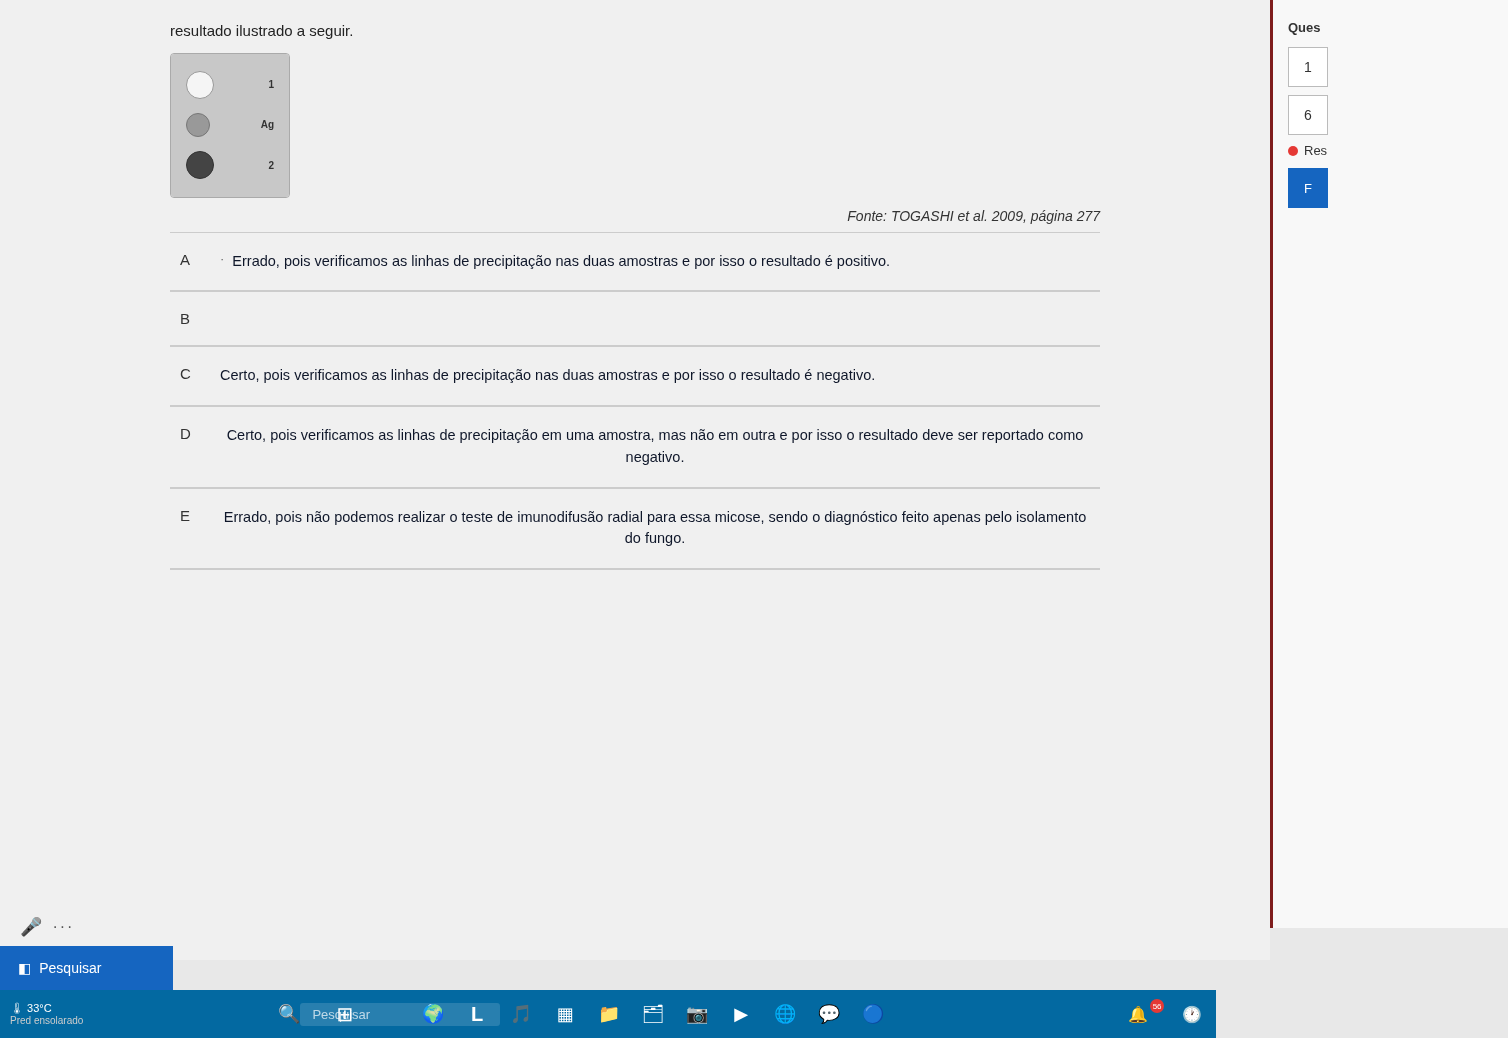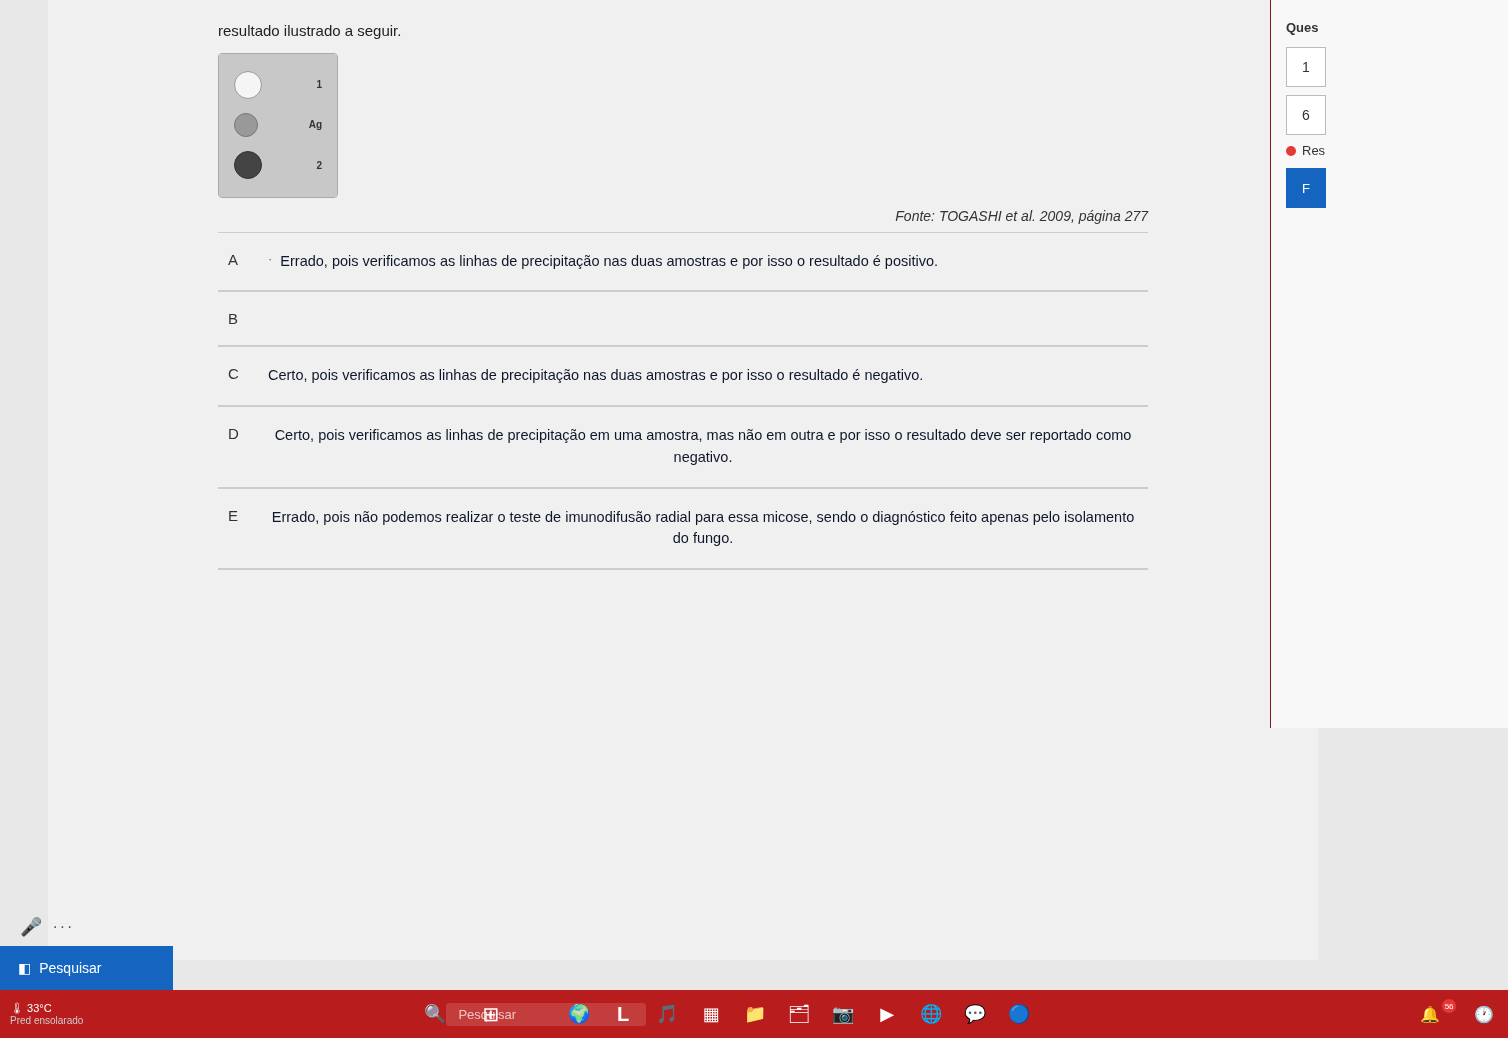--- a/index.html
+++ b/index.html
@@ -14,21 +14,20 @@
 
     .main-content {
       position: absolute;
       left: 0;
       top: 0;
       width: 1270px;
       height: 960px;
       background: #f0f0f0;
       padding: 20px 170px 20px 170px;
       overflow: hidden;
-      margin-left: 48px;
     }
 
     .top-text {
       font-size: 15px;
       color: #222;
       line-height: 1.5;
       margin-bottom: 10px;
     }
 
     .image-area {
@@ -140,23 +139,23 @@
     .answer-text.left {
       text-align: left;
     }
 
     
     .right-sidebar {
       position: absolute;
       right: 0;
       top: 0;
       width: 238px;
-      height: 728px;
+      height: 928px;
       background: #f8f8f8;
-      border-left: 1px solid #7f1d1d;
+      border-left: 3px solid #7f1d1d;
       padding: 20px 15px;
     }
 
     .sidebar-title {
       font-size: 13px;
       font-weight: bold;
       color: #333;
       margin-bottom: 12px;
     }
 
@@ -203,23 +202,23 @@
       display: flex;
       align-items: center;
       justify-content: center;
     }
 
     
     .taskbar {
       position: absolute;
       bottom: 0;
       left: 0;
-      width: 1508px;
+      width: 1216px;
       height: 48px;
-      background: #b91c1c;
+      background: #0369a1;
       display: flex;
       align-items: center;
       padding: 0 10px;
       z-index: 100;
     }
 
     .taskbar-left {
       display: flex;
       align-items: center;
       gap: 8px;

